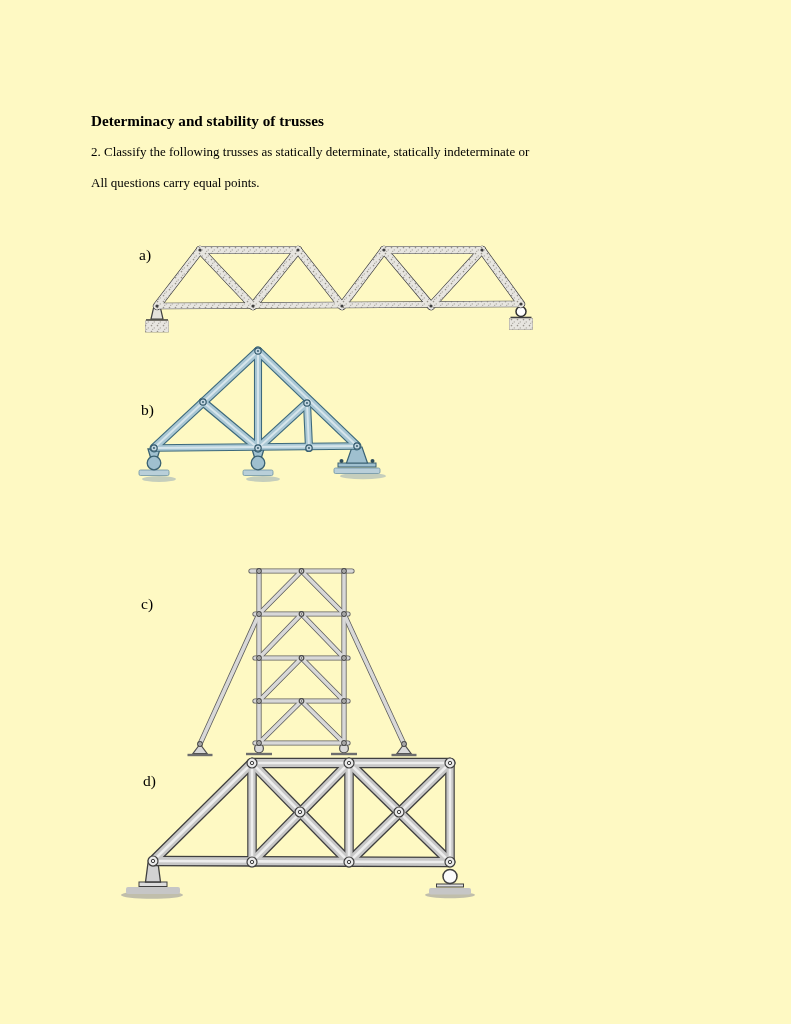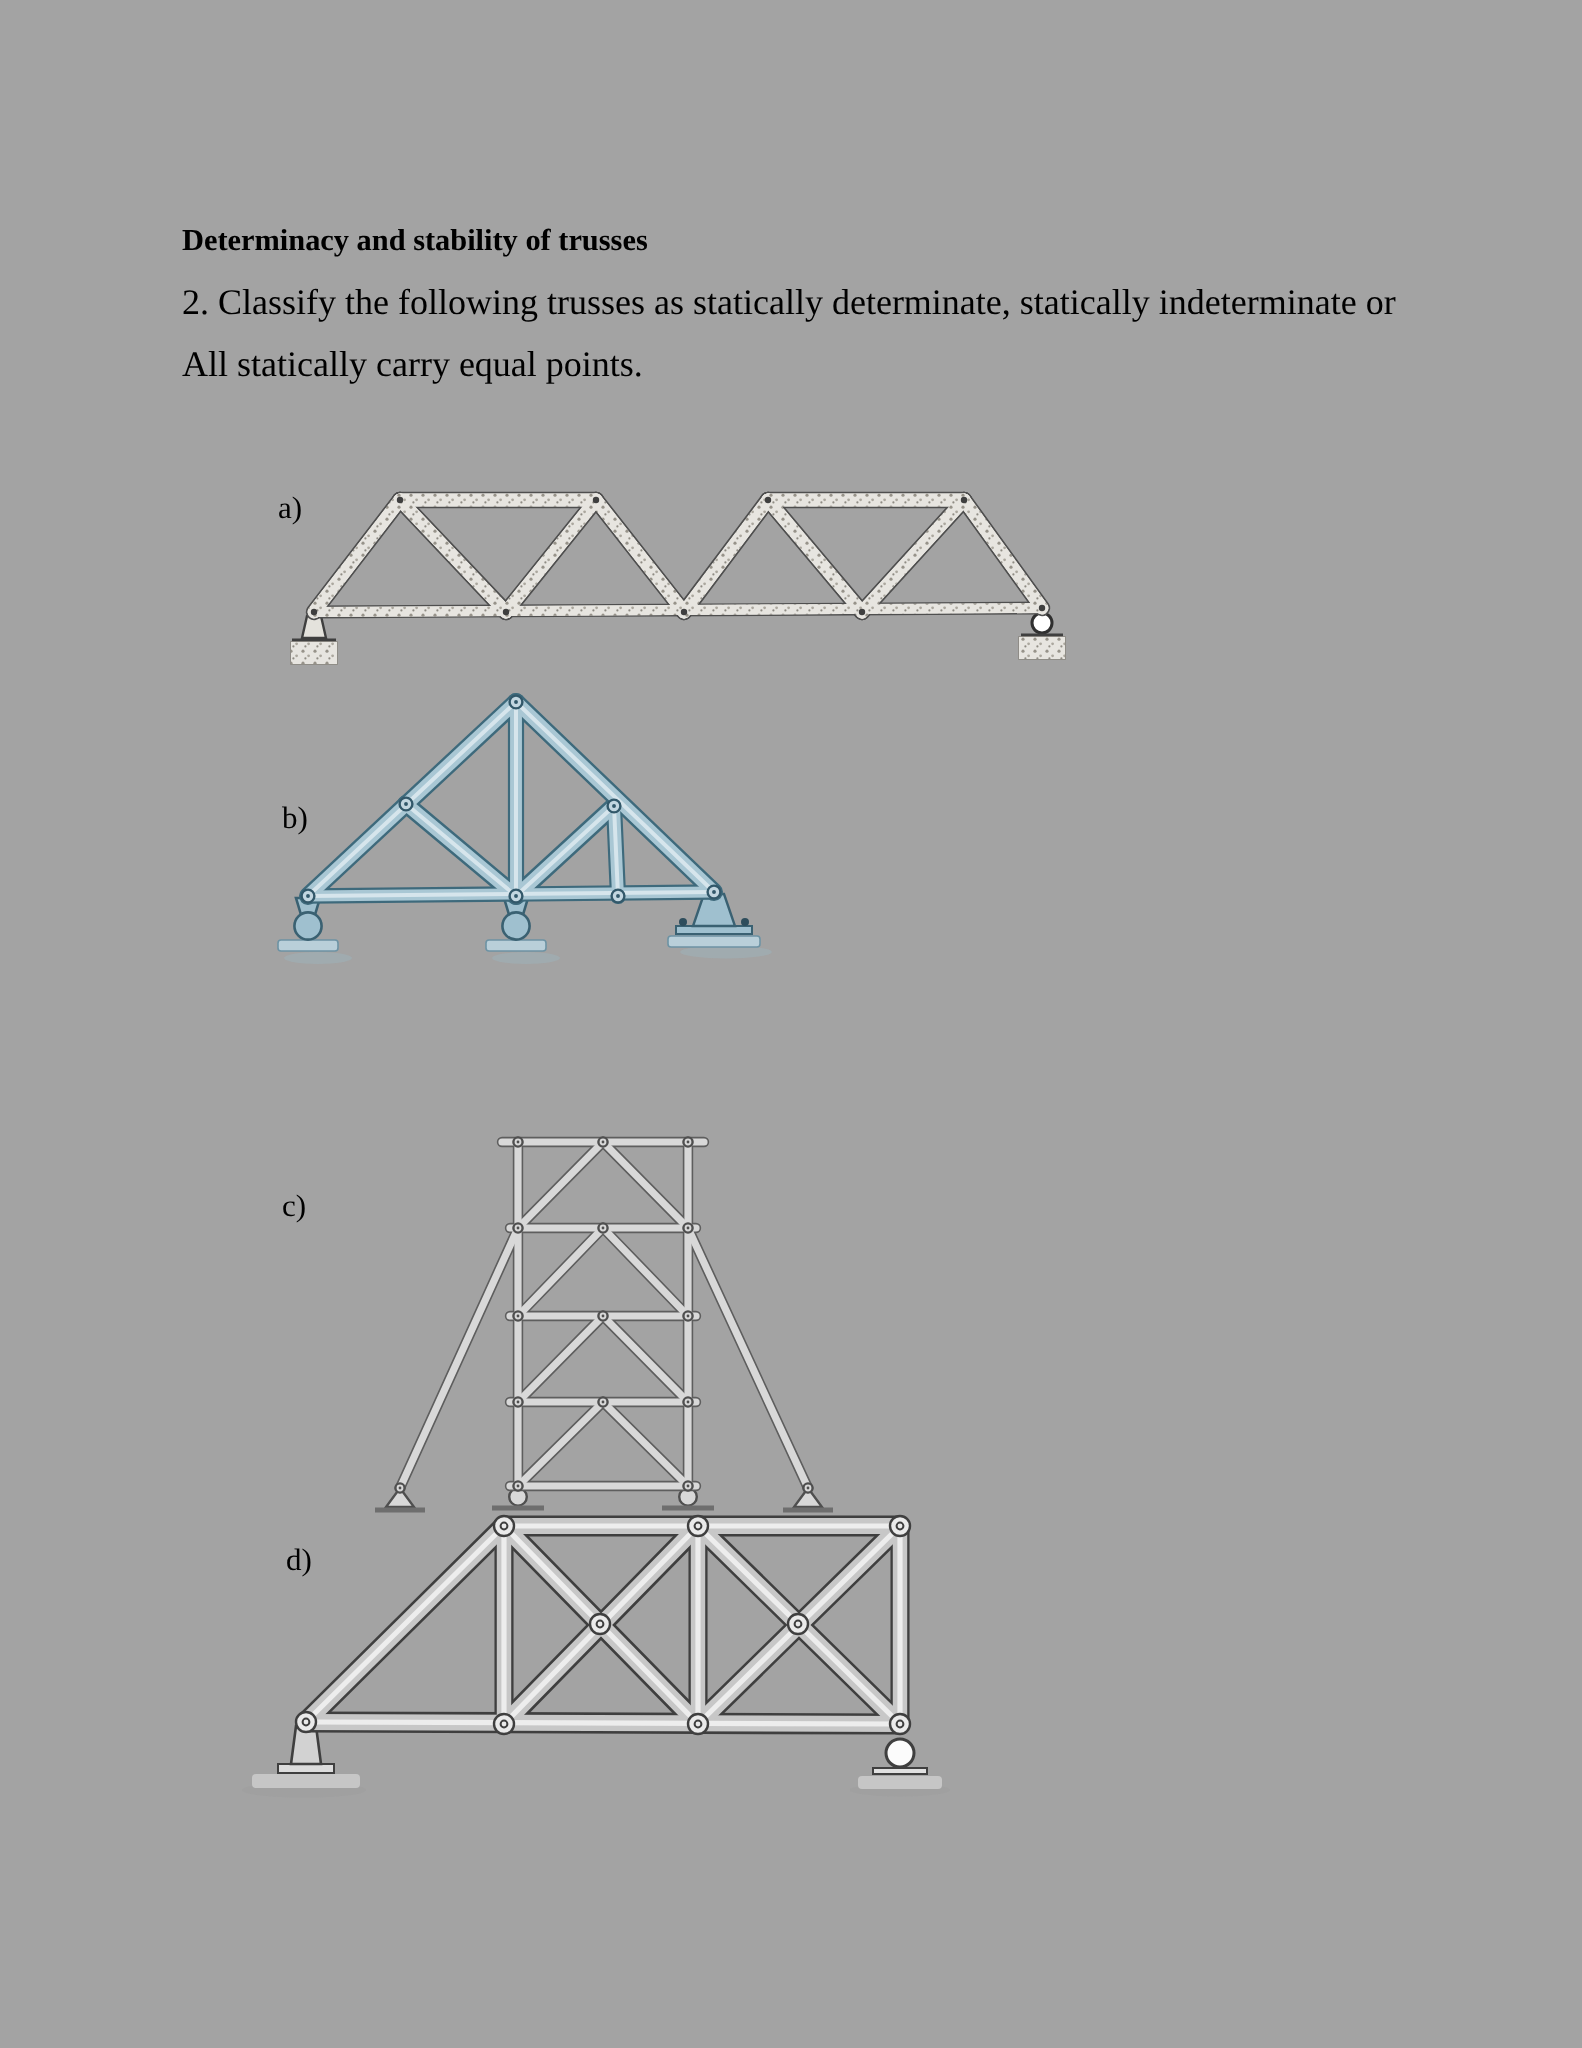--- a/index.html
+++ b/index.html
@@ -5,33 +5,33 @@
   html,body{margin:0;padding:0;background:#ffffff;}
   .page{
     position:relative;
     width:791px;height:1024px;
     background:#ffffff;
     font-family:"Liberation Serif","DejaVu Serif",serif;
     overflow:hidden;
   }
   .textblock{position:absolute;left:91px;top:105px;color:#000;}
   .doc-title{font-weight:bold;font-size:15.2px;line-height:31px;white-space:nowrap;}
-  .doc-line{font-size:18px;line-height:31px;white-space:nowrap;}
+  .doc-line{font-size:13px;line-height:31px;white-space:nowrap;}
   .fig-label{position:absolute;font-size:15.5px;line-height:19px;color:#000;}
   svg.fig{position:absolute;pointer-events:none;}
 </style>
 </head>
 <body>
 
-<div class="page" style="background: #a3a3a3;">
+<div class="page" style="background: #fef9c3;">
 
   <div class="textblock">
     <div class="doc-title">Determinacy and stability of trusses</div>
     <div class="doc-line">2. Classify the following trusses as statically determinate, statically indeterminate or</div>
-    <div class="doc-line">All statically carry equal points.</div>
+    <div class="doc-line">All questions carry equal points.</div>
   </div>
 
   <div class="fig-label" style="left: 139px; top: 245px;">a)</div>
   <svg class="fig" viewBox="128 232 426 106" style="left: 128px; top: 232px; width: 426px; height: 106px;">
       <defs>
         <pattern id="spk-a" width="6" height="6" patternUnits="userSpaceOnUse">
           <rect width="6" height="6" fill="#e7e5e0"></rect>
           <circle cx="1.5" cy="1.6" r="0.8" fill="#97938a"></circle>
           <circle cx="4.3" cy="3.9" r="0.7" fill="#aba79e"></circle>
           <circle cx="2.7" cy="5.2" r="0.55" fill="#8f8c84"></circle>

